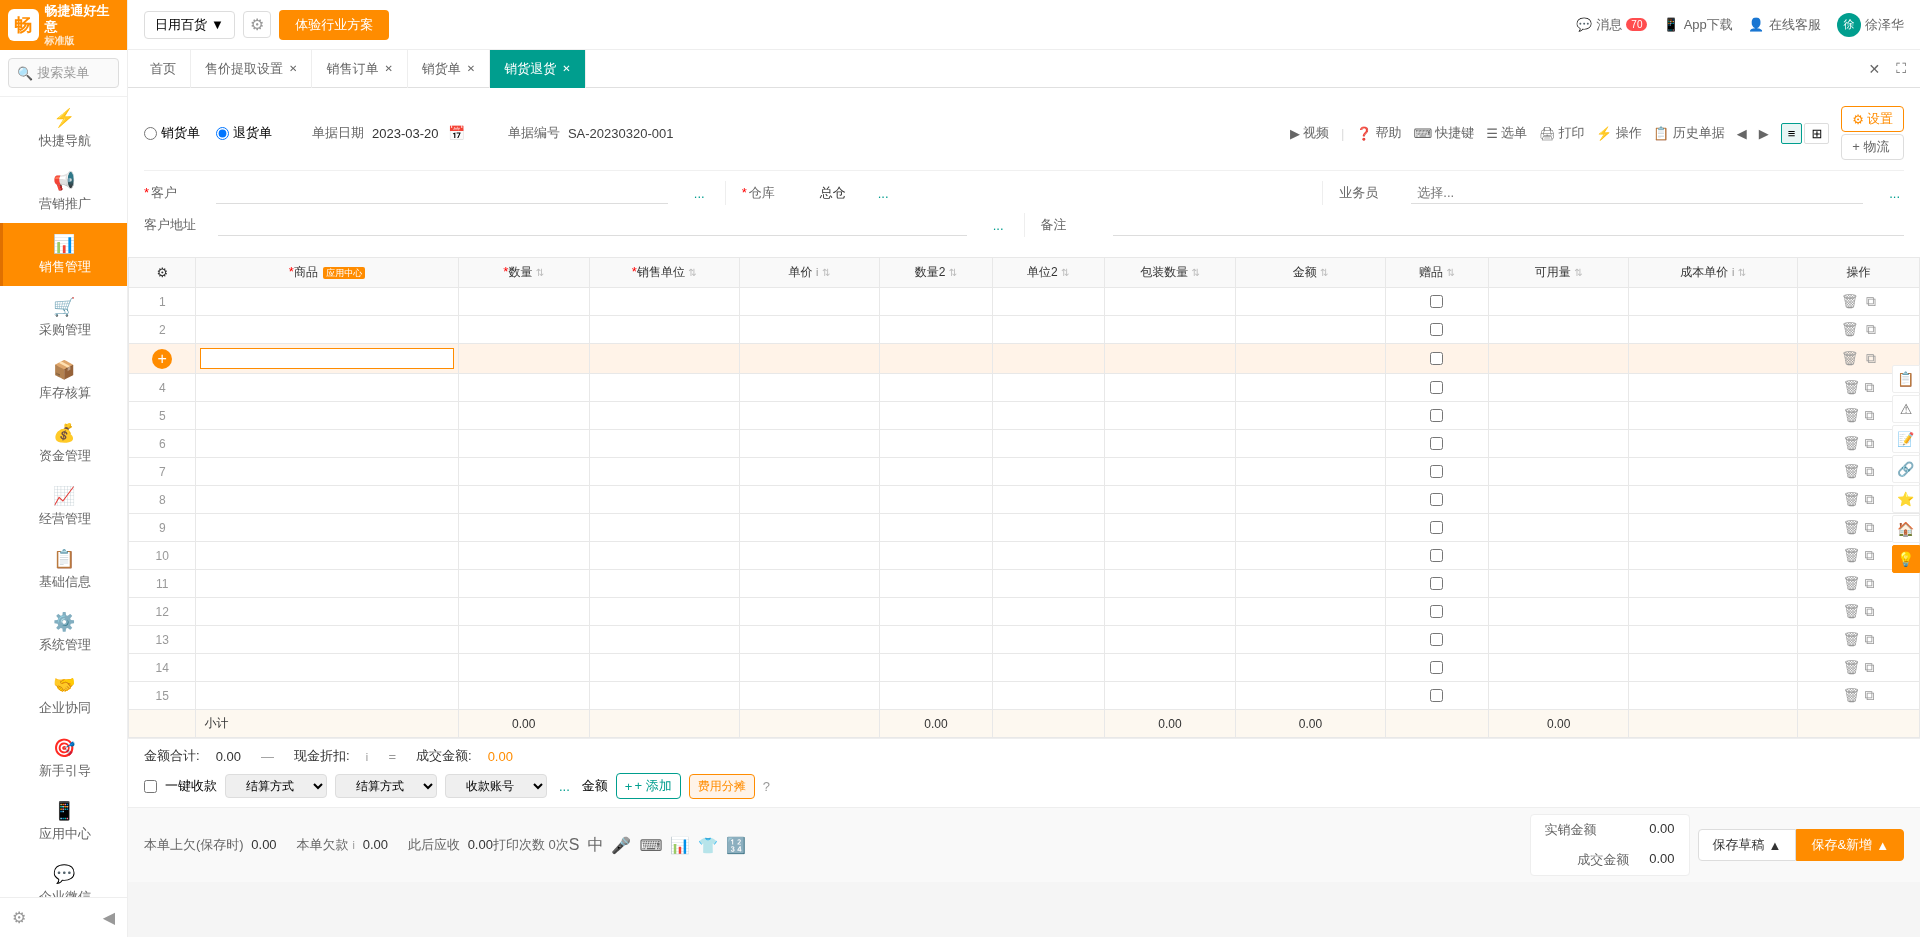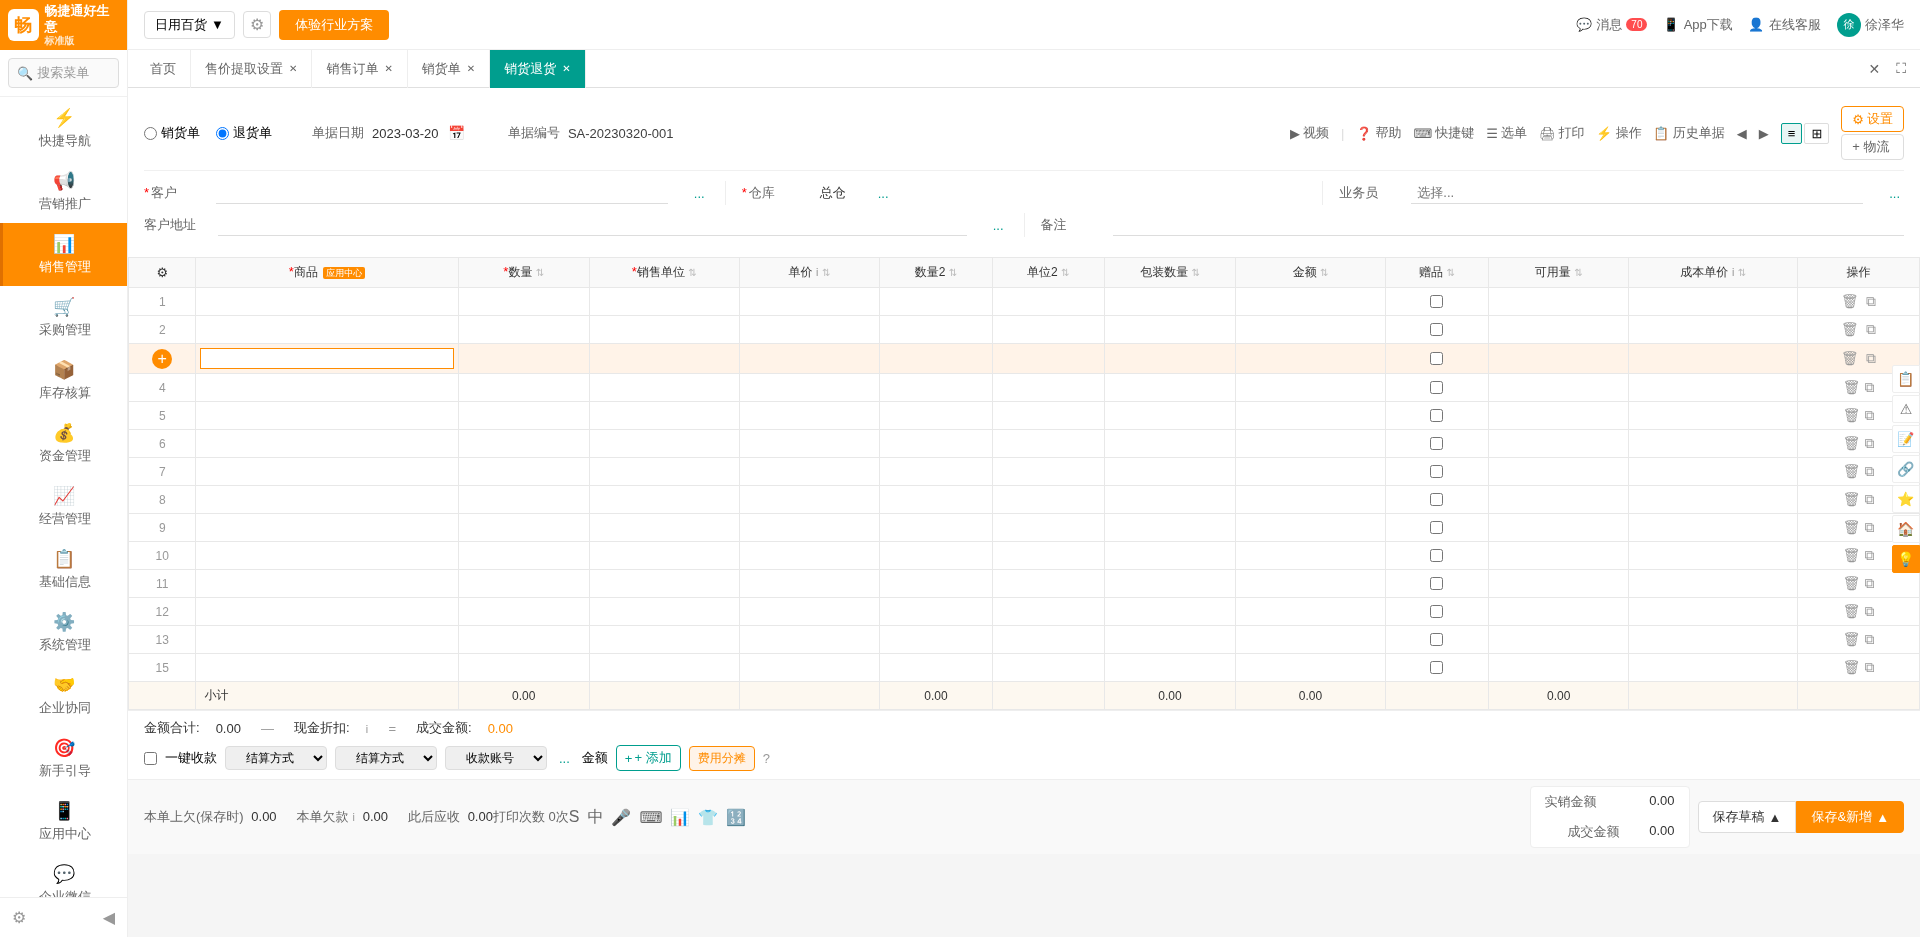--- a/index.html
+++ b/index.html
@@ -638,20 +638,39 @@
             <td>
               <div class="checkbox-cell">
                 <input type="checkbox" style="">
               </div>
             </td>
             <td></td>
             <td></td>
             <td><button class="action-btn">🗑</button><button class="action-btn">⧉</button></td>
           </tr>
         <tr>
+            <td class="row-num">14</td>
+            <td></td>
+            <td></td>
+            <td></td>
+            <td></td>
+            <td></td>
+            <td></td>
+            <td></td>
+            <td></td>
+            <td>
+              <div class="checkbox-cell">
+                <input type="checkbox" style="">
+              </div>
+            </td>
+            <td></td>
+            <td></td>
+            <td><button class="action-btn">🗑</button><button class="action-btn">⧉</button></td>
+          </tr>
+        <tr>
             <td class="row-num">15</td>
             <td></td>
             <td></td>
             <td></td>
             <td></td>
             <td></td>
             <td></td>
             <td></td>
             <td></td>
             <td>
@@ -746,21 +765,21 @@
       <span style="font-size:16px;cursor:pointer;">👕</span>
       <span style="font-size:16px;cursor:pointer;">🔢</span>
     </div>
     <div style="display:flex;gap:8px;align-items:center;margin-left:auto;">
 
       <div style="background:#fff;border:1px solid #eee;border-radius:4px;padding:6px 14px;font-size:12px;min-width:160px;">
         <div style="display:flex;justify-content:space-between;gap:20px;margin-bottom:12px;">
           <span style="color:#666;">实销金额</span>
           <span style="color:#333;font-weight:500;">0.00</span>
         </div>
-        <div style="display:flex;justify-content:space-between;gap:20px;margin-left:23px;">
+        <div style="display:flex;justify-content:flex-end;gap:20px;margin-left:23px;">
           <span style="color:#666;">成交金额</span>
           <span style="color:#333;font-weight:500;">0.00</span>
         </div>
       </div>
       <div class="save-btns">
         <button class="save-draft-btn">
           <span>保存草稿</span>
           <span>▲</span>
         </button>
         <button class="save-new-btn">

